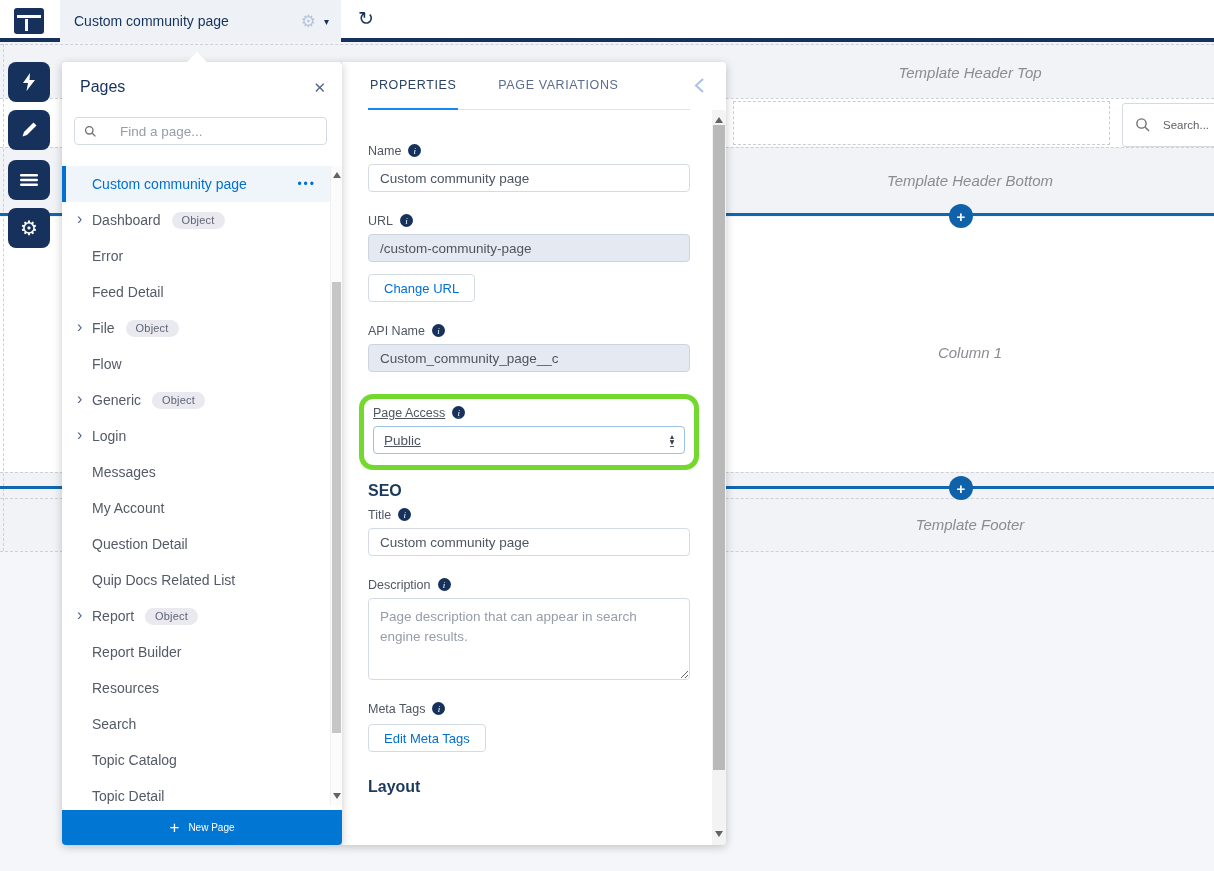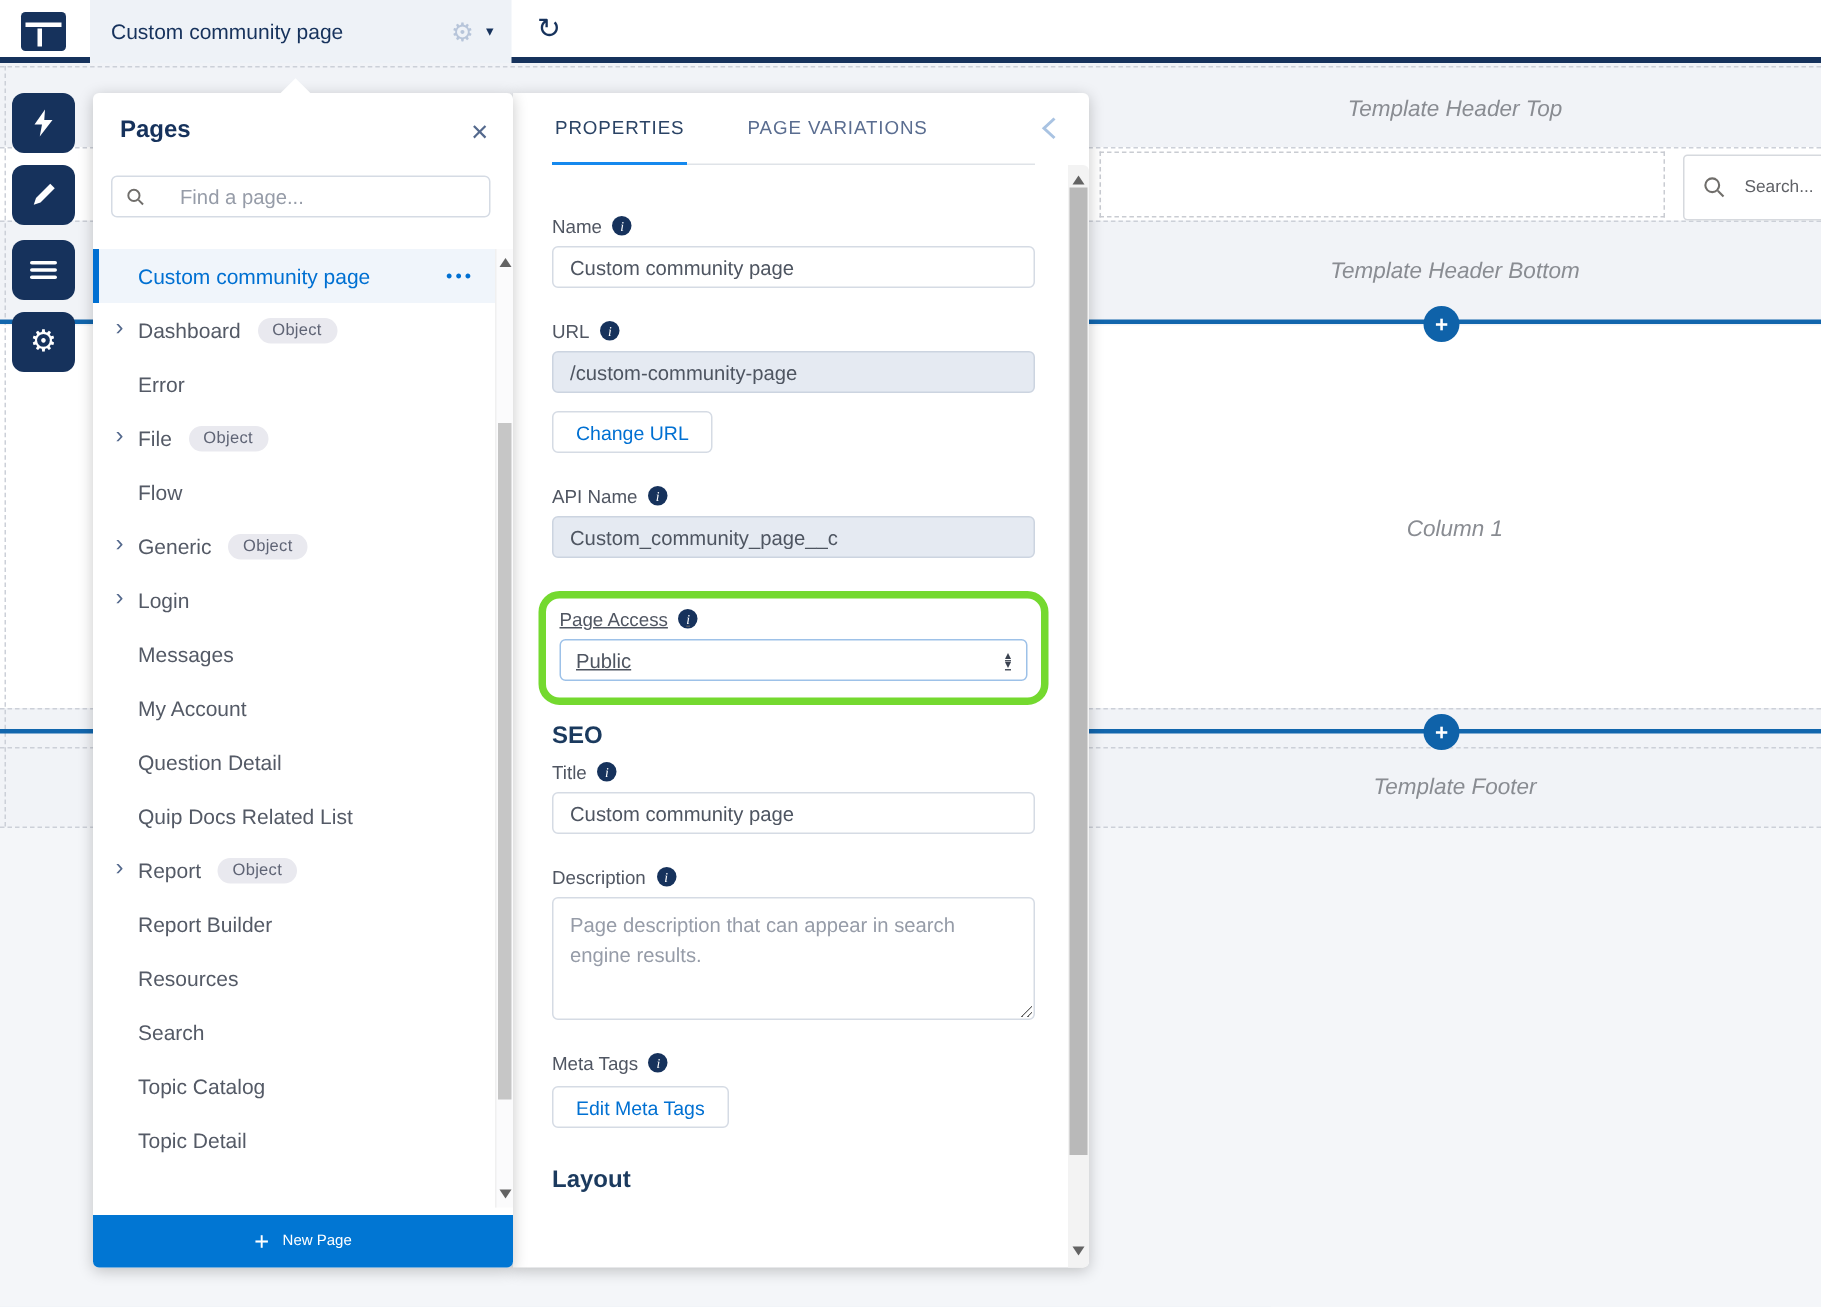--- a/index.html
+++ b/index.html
@@ -32,21 +32,21 @@
   .hdr-refresh { position:absolute; top:7px; left:358px; z-index:21; font-size:19px; color:#16325c; cursor:pointer; }
 
   
   .tb-btn { position:absolute; left:8px; width:42px; height:40px; background:#16325c; border-radius:8px; z-index:15; display:flex; align-items:center; justify-content:center; cursor:pointer; }
   .tb-btn svg { display:block; }
   .tb-gear-glyph { color:#fff; font-size:20px; line-height:1; }
 
   
   .pages-panel { position:absolute; left:62px; top:62px; width:280px; height:783px; background:#fff; border-radius:4px; box-shadow:0 2px 10px rgba(0,0,0,0.22); z-index:12; }
   .notch { position:absolute; top:-7px; left:128px; width:14px; height:14px; background:#fff; transform:rotate(45deg); }
-  .pg-title { position:absolute; top:16px; left:18px; font-size:16px; font-weight:bold; color:#16325c; }
+  .pg-title { position:absolute; top:16px; left:18px; font-size:16px; font-weight:normal; color:#16325c; }
   .pg-close { position:absolute; top:17px; right:16px; font-size:15px; color:#54698d; cursor:pointer; }
   .pg-search { position:absolute; top:55px; left:12px; right:15px; height:28px; border:1px solid #d5dbe4; border-radius:4px; display:flex; align-items:center; padding:0 9px; gap:23px; background:#fff; }
   .pg-search input { border:none; outline:none; flex:1; font-size:13.5px; font-family:"Liberation Sans",sans-serif; color:#4e5561; background:transparent; }
   .pg-search input::placeholder { color:#8e9098; }
   .pg-list { position:absolute; top:104px; left:0; right:0; height:639px; overflow:hidden; }
   .pg-row { position:relative; height:36px; display:flex; align-items:center; padding-left:30px; padding-right:12px; font-size:14px; color:#545a66; cursor:pointer; }
   .pg-row .chev { position:absolute; left:15px; top:50%; transform:translateY(-54%); font-size:16px; color:#54698d; }
   .pg-row.selected { background:#f0f5fb; border-left:4px solid #0070d2; padding-left:26px; color:#0070d2; }
   .pg-row.selected .row-label { color:#0070d2; }
   .pg-dots { margin-left:auto; margin-right:14px; color:#0070d2; font-size:12px; letter-spacing:2px; cursor:pointer; }
@@ -183,20 +183,23 @@
     </div>
     <div class="pg-row">
       <span class="chev">›</span>
       <span class="row-label">Dashboard</span>
       <span class="badge">Object</span>
     </div>
     <div class="pg-row">
       <span class="row-label">Error</span>
     </div>
     <div class="pg-row">
+      <span class="row-label">Feed Detail</span>
+    </div>
+    <div class="pg-row">
       <span class="chev">›</span>
       <span class="row-label">File</span>
       <span class="badge">Object</span>
     </div>
     <div class="pg-row">
       <span class="row-label">Flow</span>
     </div>
     <div class="pg-row">
       <span class="chev">›</span>
       <span class="row-label">Generic</span>

